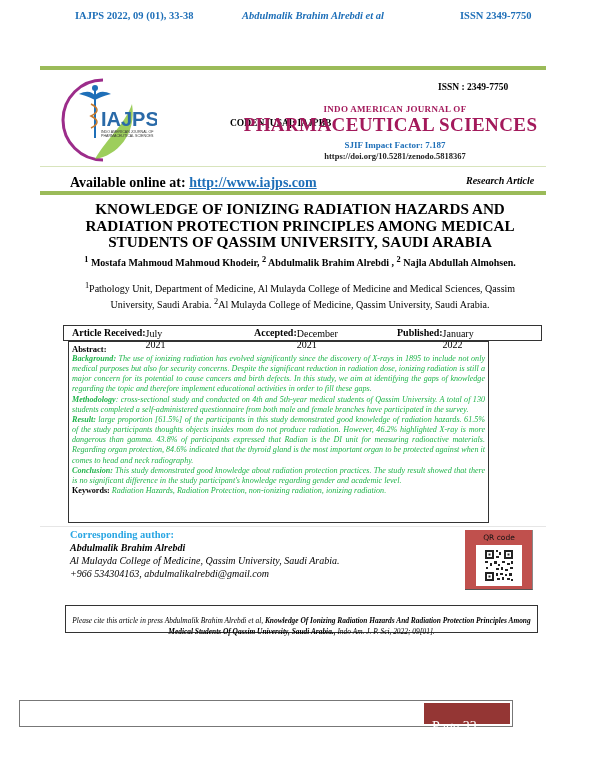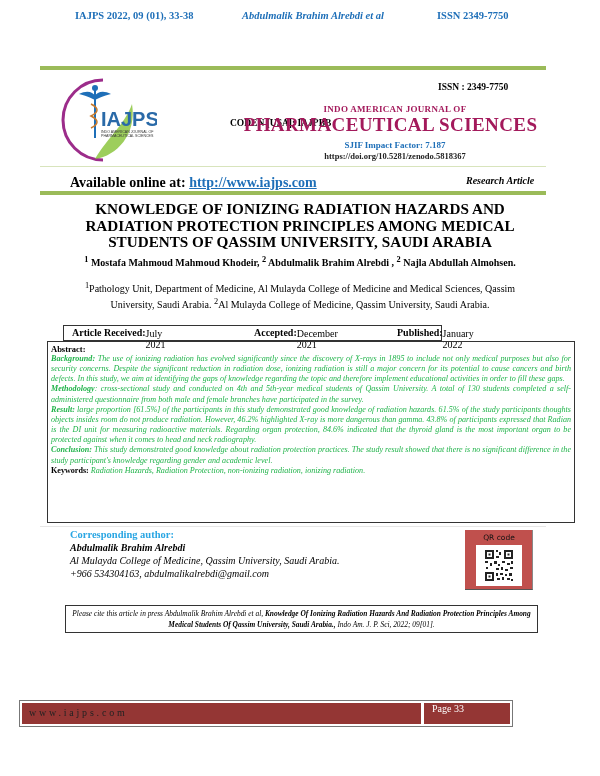--- a/index.html
+++ b/index.html
@@ -3,21 +3,21 @@
 <meta charset="utf-8">
 <style>
   * { box-sizing: border-box; margin: 0; padding: 0; }
   html, body { width: 600px; height: 776px; background: #fff; overflow: hidden; }
   body { position: relative; font-family: "Liberation Serif", serif; color: #000; }
 
   .running-head { position: absolute; top: 10px; left: 0; width: 536px; height: 14px; font-size: 10.5px; font-weight: bold; color: #1e6fb8; }
   .running-head span { position: absolute; top: 0; }
   .rh-left { left: 75px; }
   .rh-mid { left: 242px; font-style: italic; }
-  .rh-right { left: 437px; }
+  .rh-right { left: 460px; }
 
   .green-rule { position: absolute; left: 40px; width: 506px; height: 4px; background: #9bbb59; }
   .thin-rule { position: absolute; left: 40px; width: 506px; height: 1px; background: #d8e4bc; }
 
   .logo { position: absolute; left: 57px; top: 74px; width: 100px; height: 90px; }
 
   .coden { position: absolute; top: 82px; left: 230px; font-size: 9.5px; font-weight: bold; margin-top: 36px; }
   .issn2 { position: absolute; top: 82px; left: 438px; font-size: 9.5px; font-weight: bold; }
   .journal-sub { position: absolute; top: 104px; left: 240px; width: 310px; text-align: center; font-size: 9px; font-weight: bold; color: #a3195b; letter-spacing: 0.3px; }
   .journal-main { position: absolute; top: 114px; left: 228px; width: 325px; text-align: center; font-size: 19px; font-weight: bold; color: #a3195b; letter-spacing: 0.4px; }
@@ -25,45 +25,45 @@
   .doi { position: absolute; top: 151px; left: 240px; width: 310px; text-align: center; font-size: 8.5px; font-weight: bold; color: #222; }
 
   .avail { position: absolute; top: 175px; left: 70px; font-size: 14px; font-weight: bold; }
   .avail a { color: #1e6fb8; text-decoration: underline; }
   .article-type { position: absolute; top: 175px; left: 466px; font-size: 10px; font-weight: bold; font-style: italic; }
 
   .title { position: absolute; top: 201px; left: 50px; width: 500px; text-align: center; font-size: 15.2px; font-weight: bold; line-height: 16.5px; }
   .authors { position: absolute; top: 254px; left: 55px; width: 490px; text-align: center; font-size: 10px; font-weight: bold; line-height: 12.5px; }
   .affil { position: absolute; top: 280px; left: 65px; width: 470px; text-align: center; font-size: 10px; line-height: 12.6px; }
 
-  .dates-box { position: absolute; top: 325px; left: 63px; width: 379px; height: 16px; border: 1px solid #333; font-size: 10px; }
+  .dates-box { position: absolute; top: 325px; left: 63px; width: 479px; height: 16px; border: 1px solid #333; font-size: 10px; }
   .dates-box span { position: absolute; top: 1px; }
-  .abstract-box { position: absolute; top: 341px; left: 47px; width: 528px; height: 182px; border: 1.5px solid #333; border-top: 1px solid #333; padding: 2px 3px; }
+  .abstract-box { position: absolute; top: 341px; left: 68px; width: 421px; height: 182px; border: 1.5px solid #333; border-top: 1px solid #333; padding: 2px 3px; }
   .abstract-label { font-size: 8.5px; font-weight: bold; line-height: 10px; }
   .abstract-text { font-size: 8.1px; font-style: italic; color: #20b34a; line-height: 10.15px; text-align: justify; }
   .abstract-text b { font-weight: bold; }
   .kw-label { color: #000; font-style: normal; font-weight: bold; }
 
   .corr-label { position: absolute; top: 529px; left: 70px; font-size: 10.5px; font-weight: bold; color: #2aa6e3; }
   .corr-name { position: absolute; top: 542px; left: 70px; font-size: 10px; font-weight: bold; font-style: italic; }
   .corr-affil { position: absolute; top: 555px; left: 70px; font-size: 10px; font-style: italic; }
   .corr-contact { position: absolute; top: 568px; left: 70px; font-size: 10px; font-style: italic; }
 
   .qr-box { position: absolute; top: 530px; left: 465px; width: 68px; height: 60px; background: #c0504d; border-bottom: 1.5px solid #555; border-right: 1px solid #888; }
   .qr-label { position: absolute; top: 3px; left: 0; width: 68px; text-align: center; font-family: "DejaVu Sans", sans-serif; font-size: 7.5px; color: #111; }
   .qr-img { position: absolute; top: 15px; left: 11px; width: 46px; height: 41px; background: #fff; }
 
-  .cite-box { position: absolute; top: 605px; left: 65px; width: 473px; height: 28px; border: 1.5px solid #333; text-align: center; font-size: 7.4px; font-style: italic; line-height: 11px; padding-top: 2px; }
+  .cite-box { position: absolute; top: 605px; left: 65px; width: 473px; height: 28px; border: 1.5px solid #333; text-align: center; font-size: 7.4px; font-style: italic; line-height: 11px; padding-top: 9px; }
   .cite-box b { font-weight: bold; }
 
   .footer { position: absolute; top: 700px; left: 19px; width: 494px; height: 27px; border: 1px solid #777; padding: 2px; background: #fff; }
   .footer-left { position: absolute; top: 2px; left: 2px; width: 399px; height: 21px; background: #943634; }
   .footer-right { position: absolute; top: 2px; left: 404px; width: 86px; height: 21px; background: #943634; }
   .footer-url { position: absolute; top: 4px; left: 7px; font-size: 10px; letter-spacing: 2.8px; color: #222; }
-  .footer-page { position: absolute; top: 0; left: 8px; font-size: 10px; color: #fff; }
+  .footer-page { position: absolute; top: 16px; left: 8px; font-size: 14px; color: #fff; }
 </style>
 </head>
 <body>
 
 <div class="running-head">
   <span class="rh-left">IAJPS 2022, 09 (01), 33-38</span>
   <span class="rh-mid">Abdulmalik Brahim Alrebdi et al</span>
   <span class="rh-right">ISSN 2349-7750</span>
 </div>
 
@@ -171,19 +171,16 @@
   </div>
 </div>
 
 <div class="thin-rule" style="top:526px; background:#e6e6e6;"></div>
 
 <div class="cite-box">
   <span>Please cite this article in press Abdulmalik Brahim Alrebdi et al, </span><b>Knowledge Of Ionizing Radiation Hazards And Radiation Protection Principles Among Medical Students Of Qassim University, Saudi Arabia.,</b><span> Indo Am. J. P. Sci, 2022; 09[01].</span>
 </div>
 
 <div class="footer">
-  <div class="footer-left">
-    <span class="footer-url">www.iajps.com</span>
-  </div>
   <div class="footer-right">
     <span class="footer-page">Page 33</span>
   </div>
 </div>
 
 </body></html>

